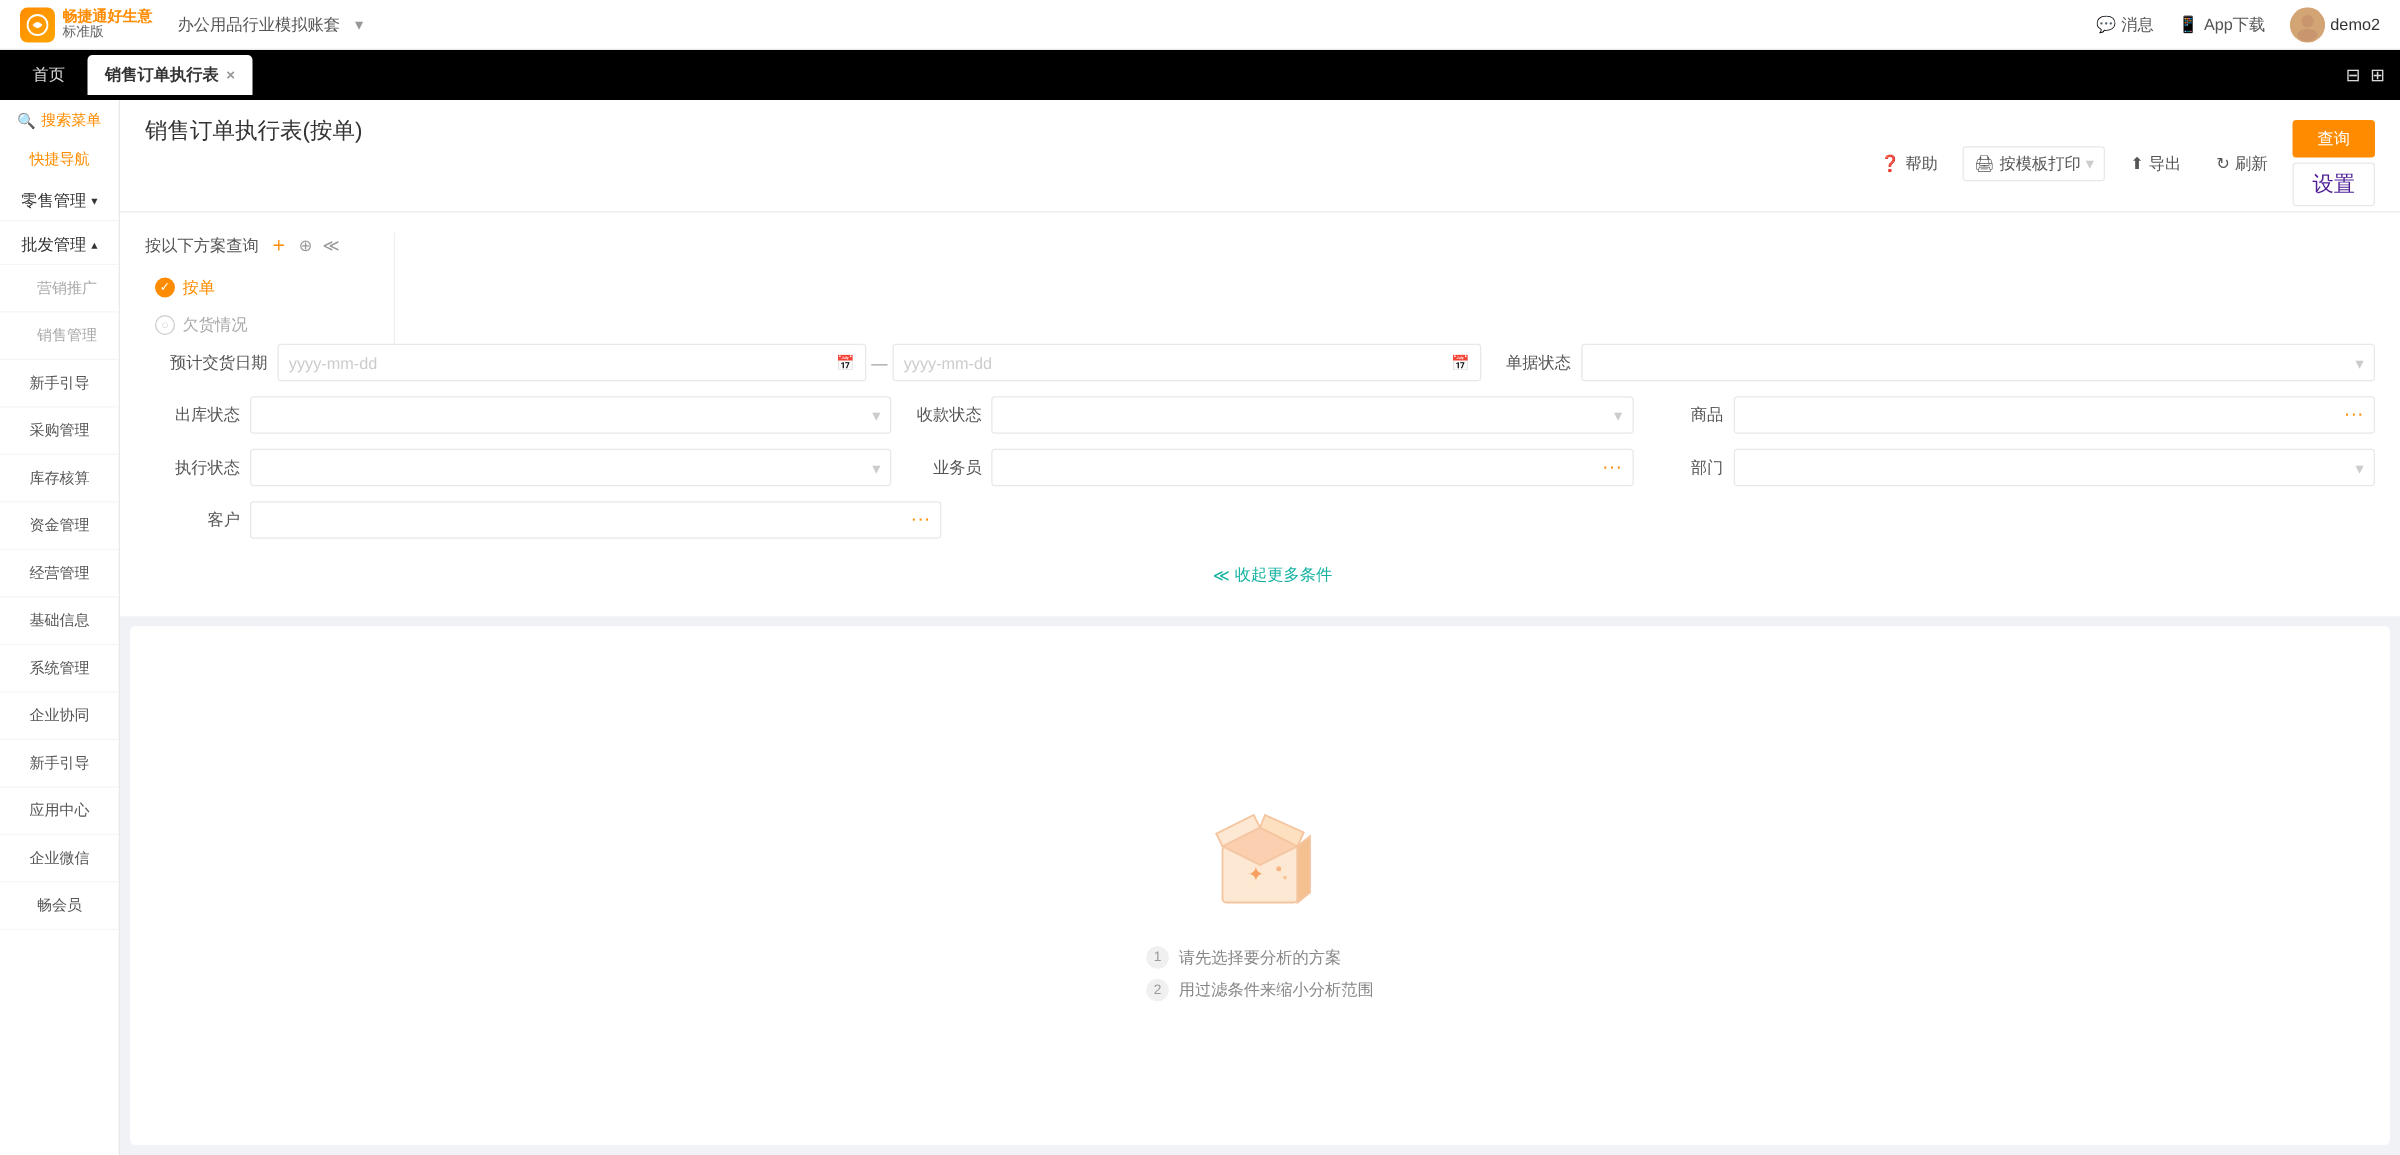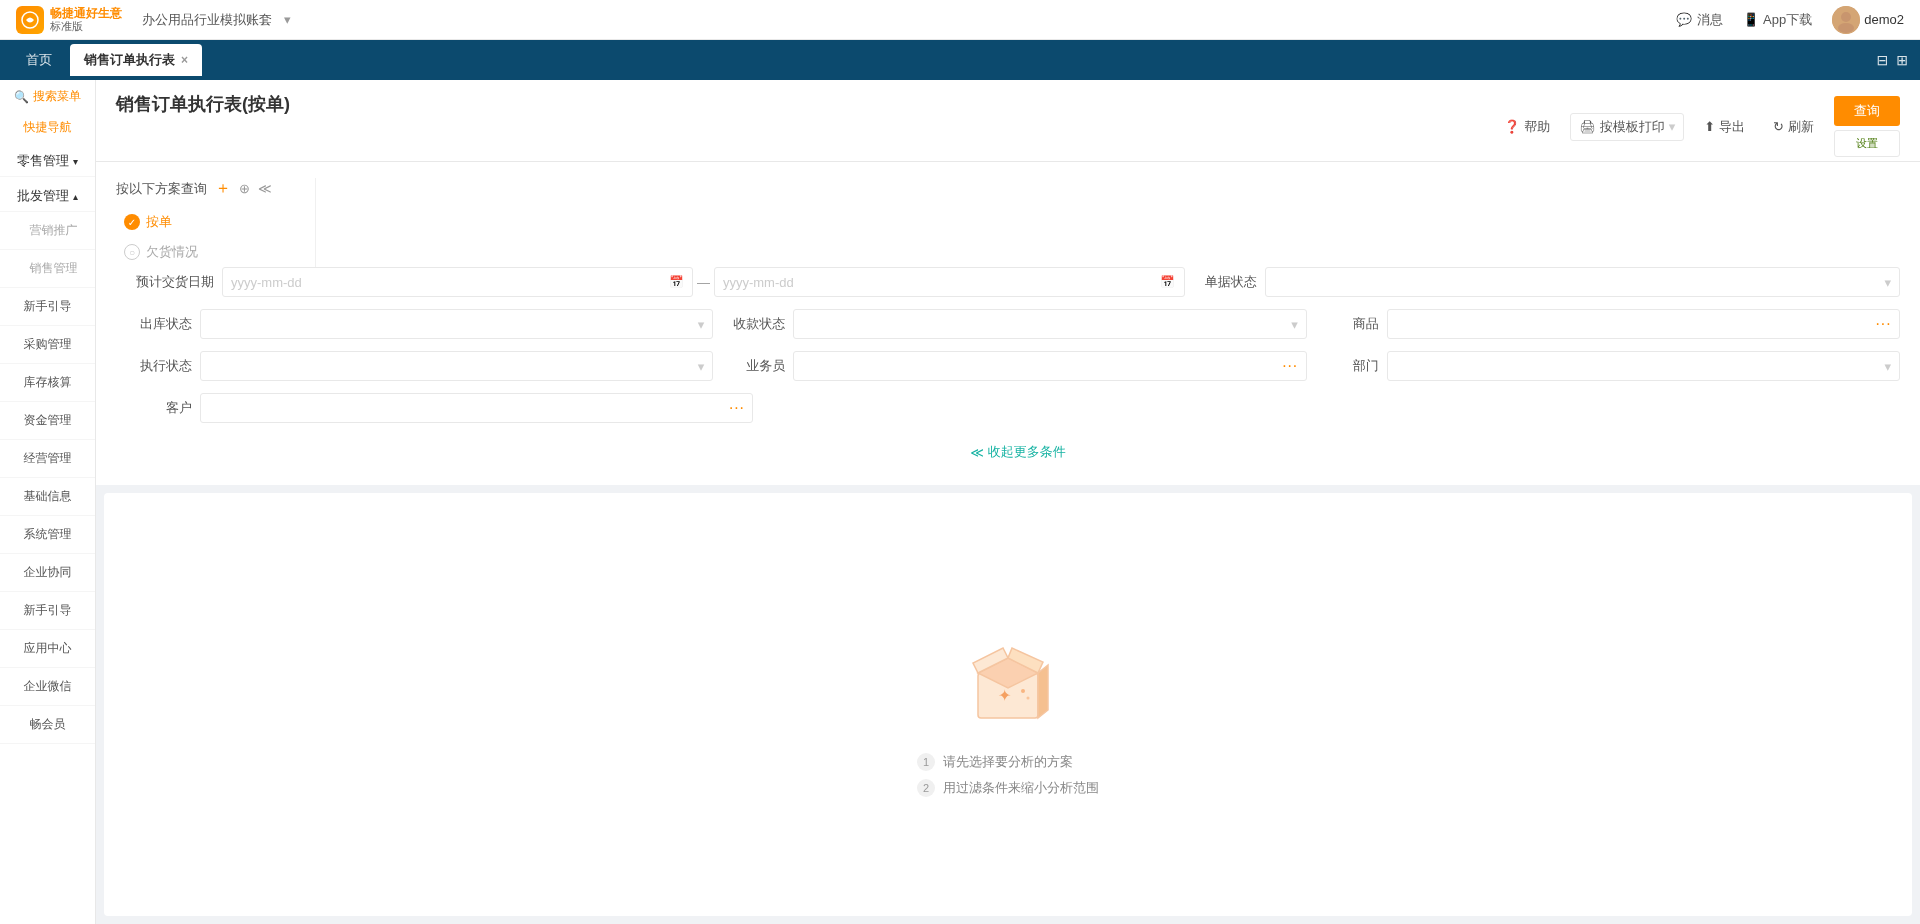--- a/index.html
+++ b/index.html
@@ -22,21 +22,21 @@
     .logo-text { font-size: 11px; color: #666; line-height: 1.2; }
     .logo-text .main { color: #ff8c00; font-weight: bold; font-size: 12px; }
     .nav-dropdown { color: #999; cursor: pointer; margin-left: 4px; }
     .top-nav-right { display: flex; align-items: center; gap: 20px; }
     .nav-action { display: flex; align-items: center; gap: 4px; color: #555; cursor: pointer; font-size: 13px; }
     .user-avatar { width: 28px; height: 28px; border-radius: 50%; background: #d4a574; display: flex; align-items: center; justify-content: center; color: white; font-size: 11px; overflow: hidden; }
     .user-name { color: #333; font-size: 13px; cursor: pointer; }
 
     
     .tab-bar {
-      background: #0c4a6e;
+      background: #000000;
       height: 40px;
       display: flex;
       align-items: center;
       padding: 0 12px;
       flex-shrink: 0;
       gap: 4px;
     }
     .tab-item {
       height: 32px;
       padding: 0 14px;
@@ -108,21 +108,21 @@
 
     
     .page-header {
       background: #fff;
       padding: 12px 20px 0;
       display: flex;
       justify-content: space-between;
       align-items: flex-start;
       border-bottom: 1px solid #e8e8e8;
     }
-    .page-title { font-size: 18px; font-weight: 700; color: #333; padding-bottom: 12px; }
+    .page-title { font-size: 18px; font-weight: 400; color: #333; padding-bottom: 12px; }
     .page-actions { display: flex; align-items: center; gap: 12px; }
     .page-action-btn {
       display: flex; align-items: center; gap: 4px;
       color: #555; cursor: pointer; font-size: 13px; padding: 4px 8px; border-radius: 3px;
     }
     .page-action-btn.print { border: 1px solid #e8e8e8; }
 
     
     .filter-panel {
       background: #fff;
@@ -197,21 +197,21 @@
       flex: 1; padding: 80px 0;
       background: #fff; margin: 8px; border-radius: 4px;
     }
     .empty-icon { width: 120px; height: 120px; margin-bottom: 20px; }
     .empty-tips { display: flex; flex-direction: column; gap: 8px; }
     .empty-tip { display: flex; align-items: center; gap: 8px; color: #888; font-size: 13px; }
     .tip-num { width: 18px; height: 18px; border-radius: 50%; background: #f0f0f0; display: flex; align-items: center; justify-content: center; font-size: 11px; color: #999; flex-shrink: 0; }
 
     
     .btn-primary { background: #ff8c00; color: white; border: none; border-radius: 3px; padding: 6px 20px; cursor: pointer; font-size: 13px; }
-    .btn-secondary { background: #fff; color: #4d7c0f; border: 1px solid #e8e8e8; border-radius: 3px; padding: 5px 4px; cursor: pointer; font-size: 11px; }
+    .btn-secondary { background: #fff; color: #4c1d95; border: 1px solid #e8e8e8; border-radius: 3px; padding: 5px 4px; cursor: pointer; font-size: 17px; }
     .action-buttons { display: flex; flex-direction: column; gap: 4px; padding: 4px 0; }
   </style>
 </head>
 <body>
 
 <div class="top-nav">
   <div class="top-nav-left">
     <div class="logo-area">
       <div class="logo-icon">
         <svg width="18" height="18" viewBox="0 0 18 18">

